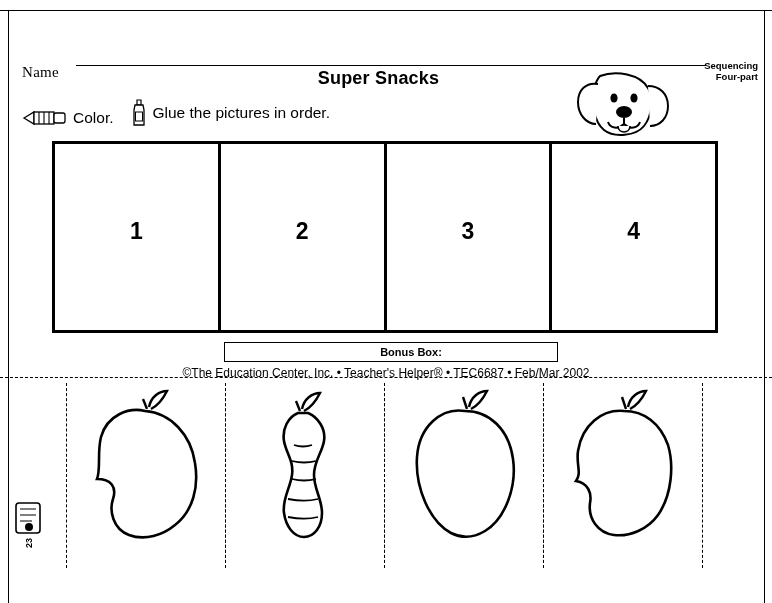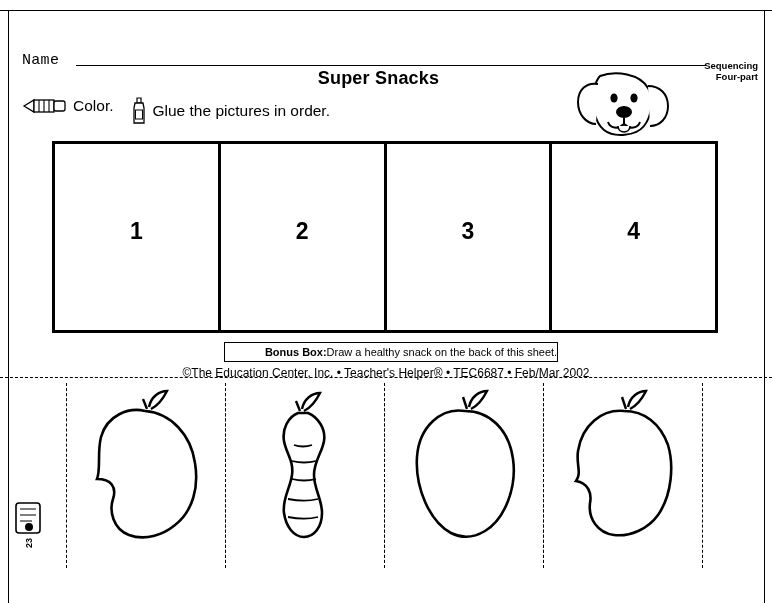--- a/index.html
+++ b/index.html
@@ -46,25 +46,25 @@
 
   
   .name-row {
     position: absolute;
     left: 22px;
     top: 48px;
     width: 690px;
     height: 20px;
   }
   .name-label {
-    font-family: Liberation Mono, monospace;
+    font-family: Liberation Serif, serif;
     font-size: 15px;
     letter-spacing: .3px;
     position: absolute;
-    left: 0; top: 4px;
+    left: 0; top: 16px;
   }
   .name-line {
     position: absolute;
     left: 54px;
     top: 17px;
     width: 630px;
     height: 1px;
     background: #000;
   }
 
@@ -93,21 +93,21 @@
   }
 
   
   .instructions {
     position: absolute;
     left: 22px;
     top: 96px;
     width: 520px;
     height: 32px;
     display: flex;
-    align-items: flex-start;
+    align-items: flex-end;
     gap: 4px;
     font-size: 15.5px;
   }
   .instr-item {
     display: flex;
     align-items: center;
     gap: 5px;
   }
   .instr-item .txt { padding-right: 12px; }
   .icon { display: inline-block; line-height: 0; }
@@ -301,21 +301,20 @@
     <div class="cell">
       <span class="num">3</span>
     </div>
     <div class="cell">
       <span class="num">4</span>
     </div>
   </div>
 
   <div class="bonus">
     <b>Bonus Box:</b>
-      <span> Draw a healthy snack on the back of this sheet.</span>
   </div>
 
   <div class="credit">©The Education Center, Inc. • Teacher's Helper® • TEC6687 • Feb/Mar 2002</div>
 
   <div class="cut-h"></div>
 
   <div class="strips">
 
     <div class="strip">
       <svg width="160" height="185" viewBox="0 0 160 185">

